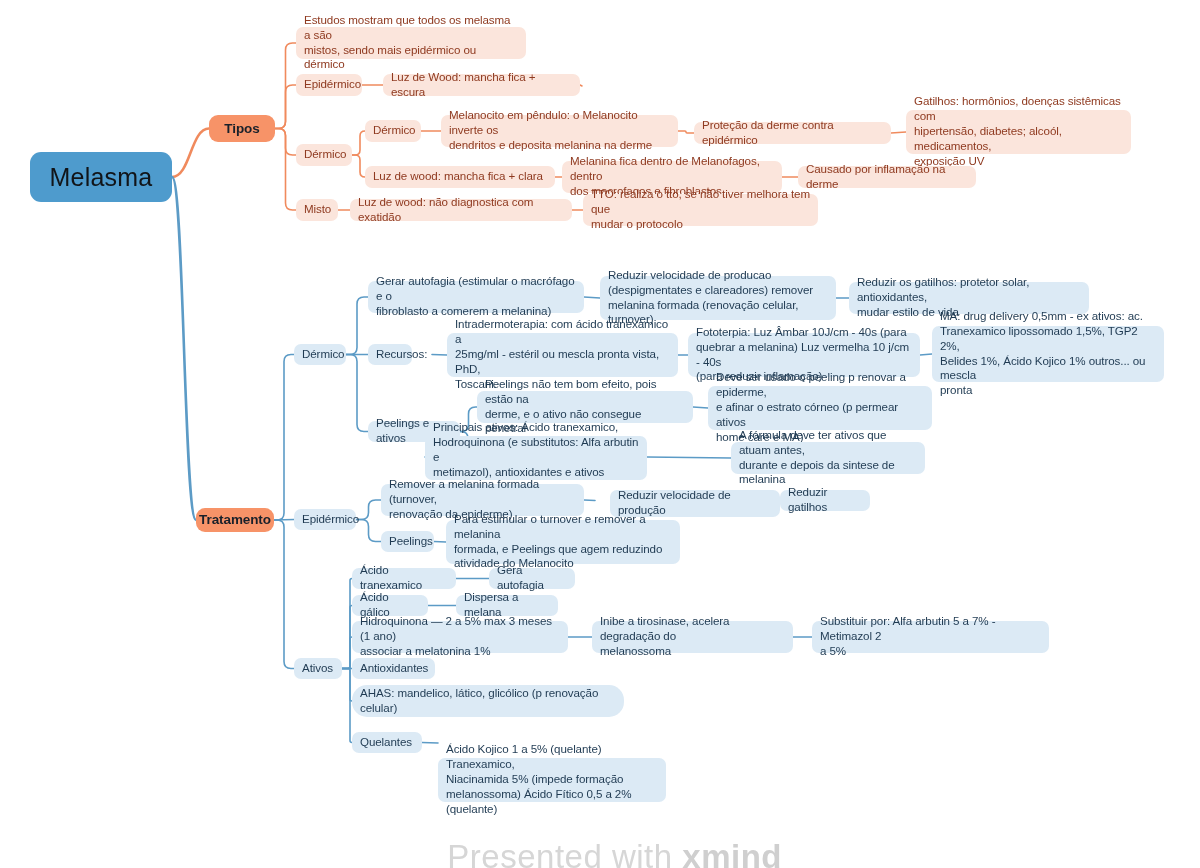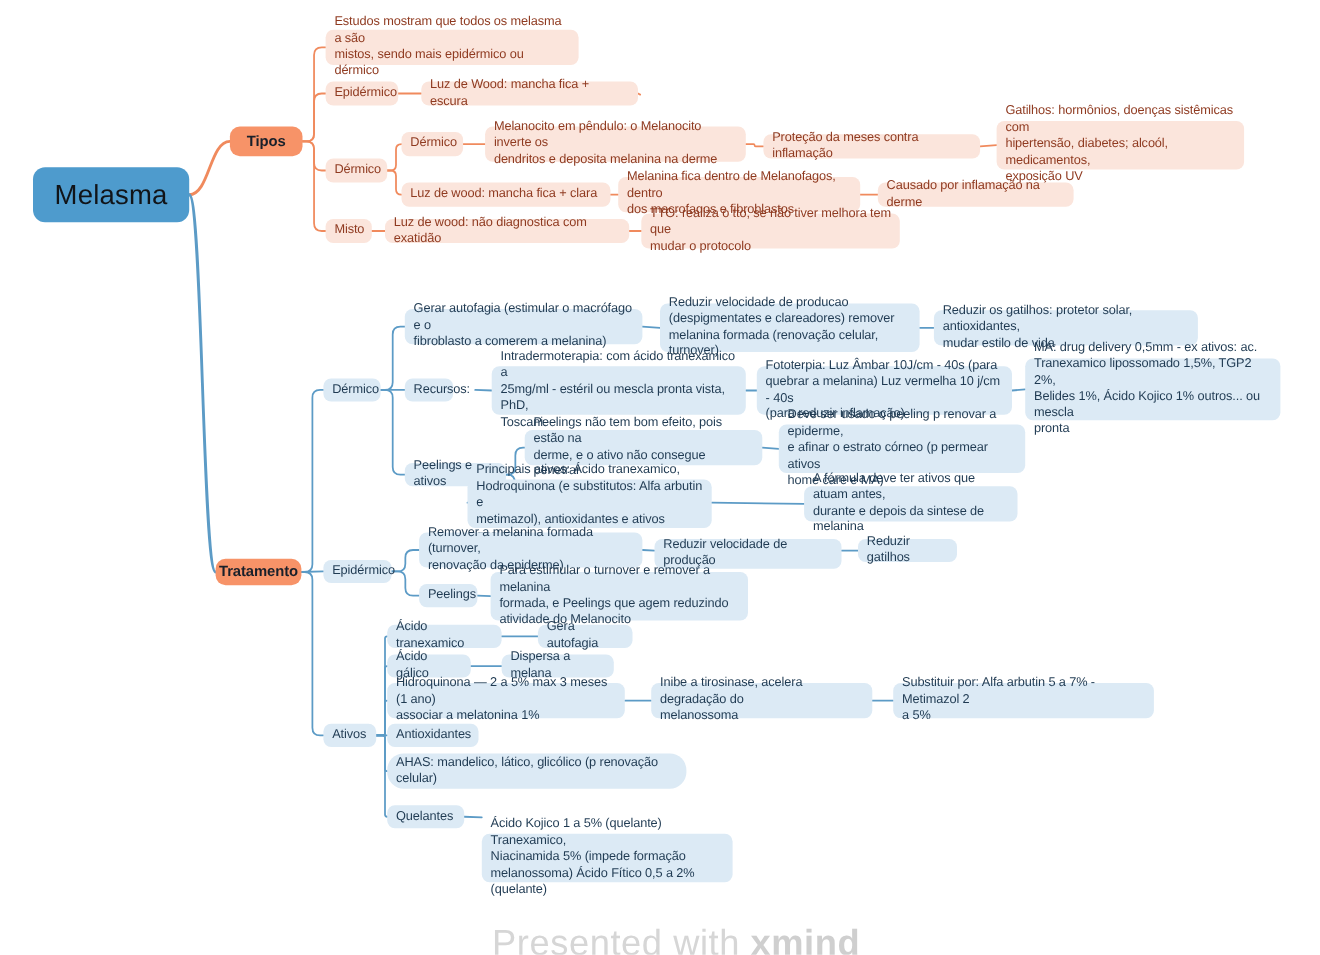--- a/index.html
+++ b/index.html
@@ -127,21 +127,21 @@
 <div class="node n-root" style="left: 30px; top: 152px; width: 142px; height: 50px;">Melasma</div>
     <div class="node n-main" style="left: 209px; top: 115px; width: 66px; height: 27px;">Tipos</div>
     <div class="node n-orange" style="left: 296px; top: 27px; width: 230px; height: 32px;">Estudos mostram que todos os melasma a são
 mistos, sendo mais epidérmico ou dérmico</div>
     <div class="node n-orange" style="left: 296px; top: 74px; width: 66px; height: 22px;">Epidérmico</div>
     <div class="node n-orange" style="left: 383px; top: 74px; width: 197px; height: 22px;">Luz de Wood: mancha fica + escura</div>
     <div class="node n-orange" style="left: 296px; top: 144px; width: 56px; height: 22px;">Dérmico</div>
     <div class="node n-orange" style="left: 365px; top: 120px; width: 56px; height: 22px;">Dérmico</div>
     <div class="node n-orange" style="left: 441px; top: 115px; width: 237px; height: 32px;">Melanocito em pêndulo: o Melanocito inverte os
 dendritos e deposita melanina na derme</div>
-    <div class="node n-orange" style="left: 694px; top: 122px; width: 197px; height: 22px;">Proteção da meses contra inflamação</div>
+    <div class="node n-orange" style="left: 694px; top: 122px; width: 197px; height: 22px;">Proteção da derme contra epidérmico</div>
     <div class="node n-orange" style="left: 906px; top: 110px; width: 225px; height: 44px;">Gatilhos: hormônios, doenças sistêmicas com
 hipertensão, diabetes; alcoól, medicamentos,
 exposição UV</div>
     <div class="node n-orange" style="left: 365px; top: 166px; width: 190px; height: 22px;">Luz de wood: mancha fica + clara</div>
     <div class="node n-orange" style="left: 562px; top: 161px; width: 220px; height: 32px;">Melanina fica dentro de Melanofagos, dentro
 dos macrofagos e fibroblastos</div>
     <div class="node n-orange" style="left: 798px; top: 166px; width: 178px; height: 22px;">Causado por inflamação na derme</div>
     <div class="node n-orange" style="left: 296px; top: 199px; width: 42px; height: 22px;">Misto</div>
     <div class="node n-orange" style="left: 350px; top: 199px; width: 222px; height: 22px;">Luz de wood: não diagnostica com exatidão</div>
     <div class="node n-orange" style="left: 583px; top: 194px; width: 235px; height: 32px;">TTO: realiza o tto, se não tiver melhora tem que
@@ -173,21 +173,21 @@
 e afinar o estrato córneo (p permear ativos
 home care e MA)</div>
     <div class="node n-blue" style="left: 425px; top: 436px; width: 222px; height: 44px;">Principais ativos: Ácido tranexamico,
 Hodroquinona (e substitutos: Alfa arbutin e
 metimazol), antioxidantes e ativos quelantes</div>
     <div class="node n-blue" style="left: 731px; top: 442px; width: 194px; height: 32px;">A fórmula deve ter ativos que atuam antes,
 durante e depois da sintese de melanina</div>
     <div class="node n-blue" style="left: 294px; top: 509px; width: 62px; height: 21px;">Epidérmico</div>
     <div class="node n-blue" style="left: 381px; top: 484px; width: 203px; height: 32px;">Remover a melanina formada (turnover,
 renovação da epiderme)</div>
-    <div class="node n-blue" style="left: 595px; top: 490px; width: 170px; height: 27px;">Reduzir velocidade de produção</div>
+    <div class="node n-blue" style="left: 610px; top: 490px; width: 170px; height: 27px;">Reduzir velocidade de produção</div>
     <div class="node n-blue" style="left: 780px; top: 490px; width: 90px; height: 21px;">Reduzir gatilhos</div>
     <div class="node n-blue" style="left: 381px; top: 531px; width: 53px; height: 21px;">Peelings</div>
     <div class="node n-blue" style="left: 446px; top: 520px; width: 234px; height: 44px;">Para estimular o turnover e remover a melanina
 formada, e Peelings que agem reduzindo
 atividade do Melanocito</div>
     <div class="node n-blue" style="left: 294px; top: 658px; width: 48px; height: 21px;">Ativos</div>
     <div class="node n-blue" style="left: 352px; top: 568px; width: 104px; height: 21px;">Ácido tranexamico</div>
     <div class="node n-blue" style="left: 489px; top: 568px; width: 86px; height: 21px;">Gera autofagia</div>
     <div class="node n-blue" style="left: 352px; top: 595px; width: 76px; height: 21px;">Ácido gálico</div>
     <div class="node n-blue" style="left: 456px; top: 595px; width: 102px; height: 21px;">Dispersa a melana</div>

